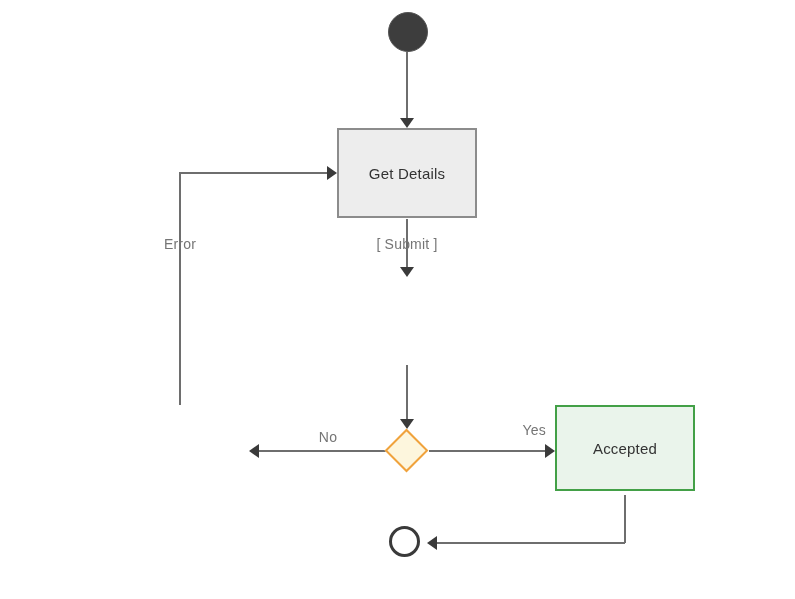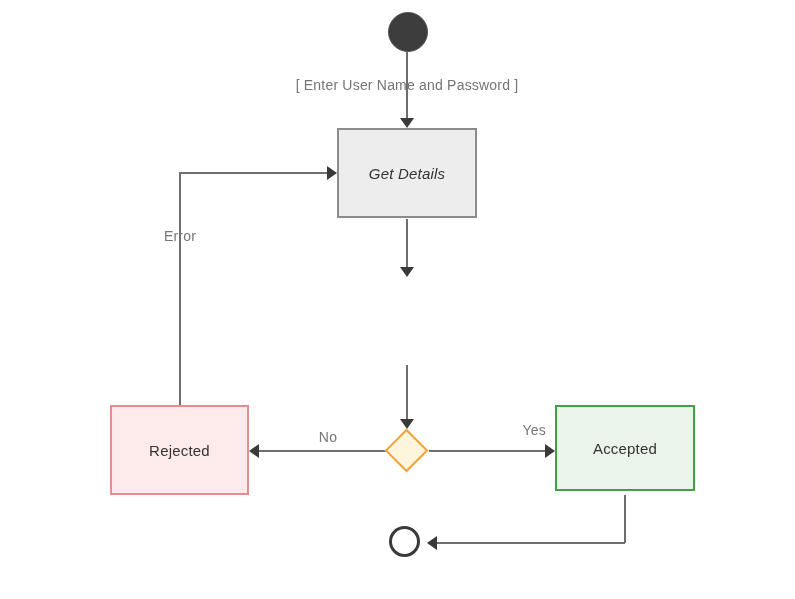--- a/index.html
+++ b/index.html
@@ -9,21 +9,21 @@
   
   .node{position:absolute;display:flex;align-items:center;justify-content:center;
         box-sizing:border-box;border:2px solid #8c8c8c;background:#ededed;}
   .node-label{font-size:15px;color:#333333;letter-spacing:0.2px;}
 
   .start-circle{position:absolute;left:388px;top:12px;width:40px;height:40px;
         border-radius:50%;background:#3d3d3d;border:1px solid #555555;box-sizing:border-box;}
   .end-circle{position:absolute;left:389px;top:526px;width:31px;height:31px;
         border-radius:50%;background:#ffffff;border:3px solid #3a3a3a;box-sizing:border-box;}
 
-  .box-get{left:337px;top:128px;width:140px;height:90px;font-style:italic;}
+  .box-get{left:337px;top:128px;width:140px;height:90px;}
   .box-validate{left:337px;top:277px;width:140px;height:88px;}
   .box-rejected{left:110px;top:405px;width:139px;height:90px;}
   .box-accepted{left:555px;top:405px;width:140px;height:86px;}
 
   .diamond{position:absolute;left:391px;top:435px;width:31px;height:31px;
         box-sizing:border-box;background:#fdf6dd;border:2px solid #f0a23c;
         transform:rotate(45deg);}
 
   
   .edge-v{position:absolute;width:1.5px;background:#6e6e6e;}
@@ -40,32 +40,32 @@
   .edge-label{position:absolute;font-size:14px;color:#757575;text-align:center;
         letter-spacing:0.2px;}
 </style>
 </head>
 <body>
 
 <div class="canvas">
 
   <div class="edge-v" style="left:406px;top:52px;height:66px;"></div>
   <div class="arrow arrow-down" style="left:400px;top:118px;"></div>
-  <div class="edge-label" style="left:257px;top:77px;width:300px;">[ Enter User Name and Password ]</div>
 
   <div class="edge-v" style="left:406px;top:219px;height:48px;"></div>
   <div class="arrow arrow-down" style="left:400px;top:267px;"></div>
+  <div class="edge-label" style="left:337px;top:236px;width:140px;">[ Submit ]</div>
 
   <div class="edge-v" style="left:406px;top:365px;height:54px;"></div>
   <div class="arrow arrow-down" style="left:400px;top:419px;"></div>
 
   <div class="edge-v" style="left:179px;top:173px;height:232px;"></div>
   <div class="edge-h" style="left:179px;top:172px;width:151px;"></div>
   <div class="arrow arrow-right" style="left:327px;top:166px;"></div>
-  <div class="edge-label" style="left:130px;top:228px;width:100px;">Error</div>
+  <div class="edge-label" style="left:130px;top:236px;width:100px;">Error</div>
 
   <div class="edge-h" style="left:259px;top:450px;width:130px;"></div>
   <div class="arrow arrow-left" style="left:249px;top:444px;"></div>
   <div class="edge-label" style="left:278px;top:421px;width:100px;margin-top:8px;">No</div>
 
   <div class="edge-h" style="left:429px;top:450px;width:116px;"></div>
   <div class="arrow arrow-right" style="left:545px;top:444px;"></div>
   <div class="edge-label" style="left:446px;top:422px;width:100px;text-align:right;">Yes</div>
 
   <div class="edge-v" style="left:624px;top:495px;height:48px;"></div>
@@ -74,23 +74,20 @@
 
   <div class="start-circle" style="background-color: rgb(61, 61, 61);"></div>
 
   <div class="node box-get" style="background-color: rgb(237, 237, 237); border-color: rgb(140, 140, 140);">
     <span class="node-label">Get Details</span>
   </div>
 
 
   <div class="diamond" style="background-color: rgb(253, 246, 221); border-color: rgb(240, 162, 60);"></div>
 
-  <div class="node box-rejected" style="background-color: rgb(253, 234, 234); border-color: rgb(227, 143, 143);">
-    <span class="node-label">Rejected</span>
-  </div>
 
   <div class="node box-accepted" style="background-color: rgb(234, 244, 235); border-color: rgb(67, 160, 71);">
     <span class="node-label">Accepted</span>
   </div>
 
   <div class="end-circle" style="border-color: rgb(58, 58, 58);"></div>
 
 </div>
 
 </body></html>

